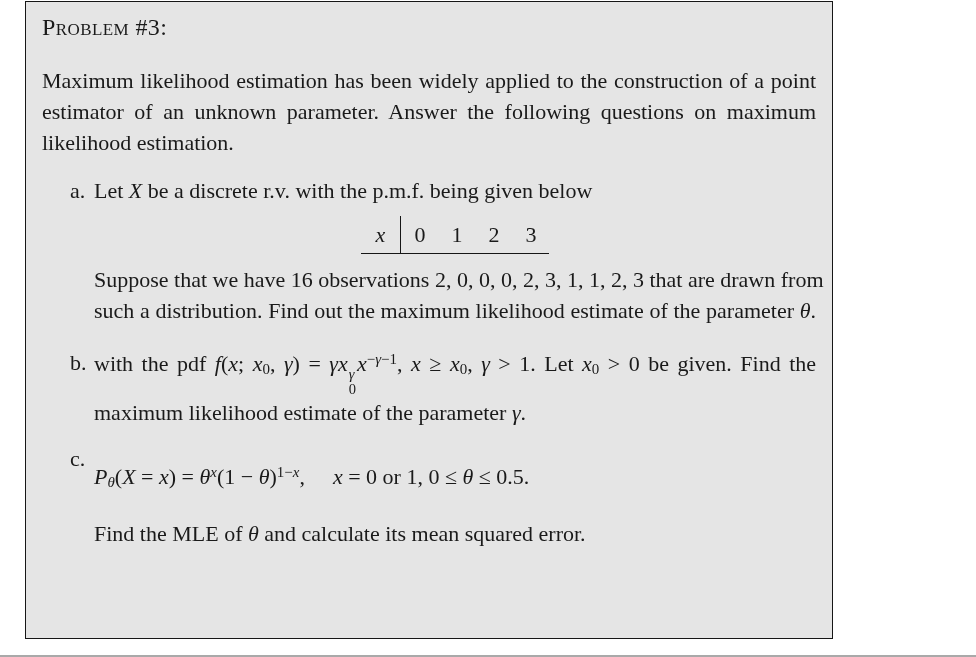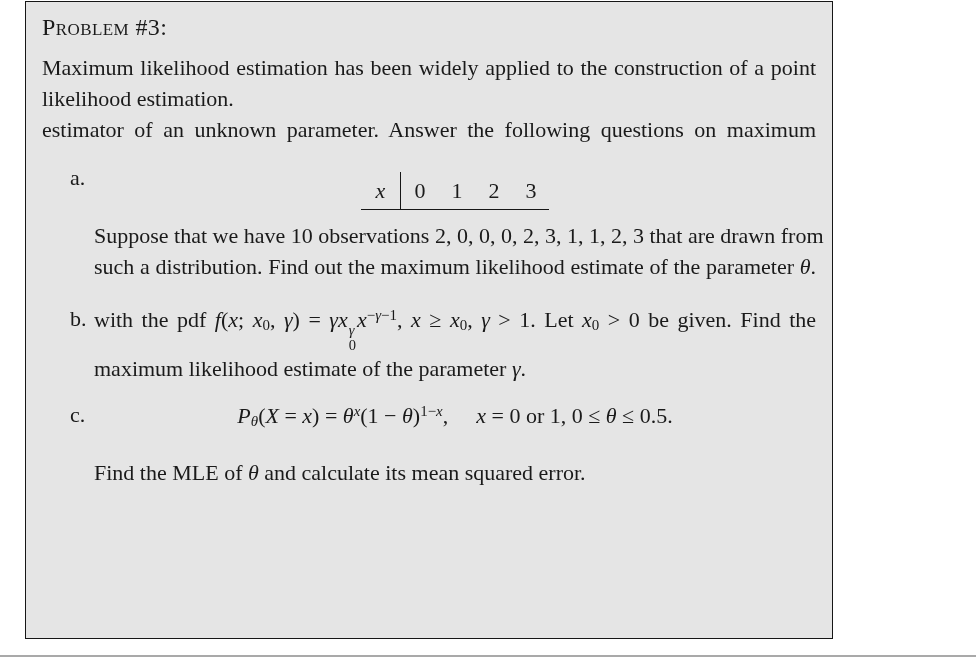--- a/index.html
+++ b/index.html
@@ -43,21 +43,21 @@
     line-height: 31px;
   }
   .pline {
     white-space: nowrap;
     overflow: visible;
   }
   .jline {
     text-align: justify;
     text-align-last: justify;
   }
-  .intro { margin-top: 12px; }
+  .intro { margin-top: 25px; }
   .item {
     display: flex;
     margin-left: 28px;
   }
   .item-label {
     width: 24px;
     flex: none;
   }
   .item-body {
     flex: 1;
@@ -84,21 +84,22 @@
   }
   .trow > div:first-child {
     border-right: 1.6px solid #161616;
     padding: 3px 15px;
   }
   .trow.head > div {
     border-bottom: 1.6px solid #161616;
   }
   
   .equation {
-    text-align: center;
+    margin-top: 17px;
+    text-align: left;
     line-height: 33px;
   }
   .final-line { margin-top: 25px; }
   
   i { font-style: italic; }
   sub, sup {
     font-size: 0.68em;
     line-height: 0;
   }
   sub { vertical-align: -0.22em; }
@@ -117,38 +118,39 @@
 </style>
 </head>
 <body>
 
 <div class="doc-frame body-text">
 
   <div class="heading">Problem #3:</div>
 
   <div class="intro">
       <div class="pline jline">Maximum likelihood estimation has been widely applied to the construction of a point</div>
+      <div class="pline jline">estimator of an unknown parameter. Answer the following questions on maximum</div>
       <div class="pline">likelihood estimation.</div>
-      <div class="pline jline">estimator of an unknown parameter. Answer the following questions on maximum</div>
     </div>
 
   <div class="item item-a">
     <div class="item-label">a.</div>
     <div class="item-body">
+      <div class="pline">Let <i>X</i> be a discrete r.v. with the p.m.f. being given below</div>
       <div class="ptable">
         <div class="trow head">
             <div class="tcell"><i>x</i></div>
             <div class="tcell">0</div>
             <div class="tcell">1</div>
             <div class="tcell">2</div>
             <div class="tcell">3</div>
           </div>
       </div>
       <div class="a-para">
-          <div class="pline jline">Suppose that we have 10 observations 2, 0, 0, 0, 2, 3, 1, 1, 2, 3 that are drawn from</div>
+          <div class="pline jline">Suppose that we have 16 observations 2, 0, 0, 0, 2, 3, 1, 1, 2, 3 that are drawn from</div>
           <div class="pline jline">such a distribution. Find out the maximum likelihood estimate of the parameter <i>θ</i>.</div>
         </div>
     </div>
   </div>
 
   <div class="item item-b">
     <div class="item-label">b.</div>
     <div class="item-body">
         <div class="pline jline">with the pdf <i>f</i>(<i>x</i>; <i>x</i><sub>0</sub>, <i>γ</i>) = <i>γx</i><span class="ss">
             <span class="t"><i>γ</i></span>

